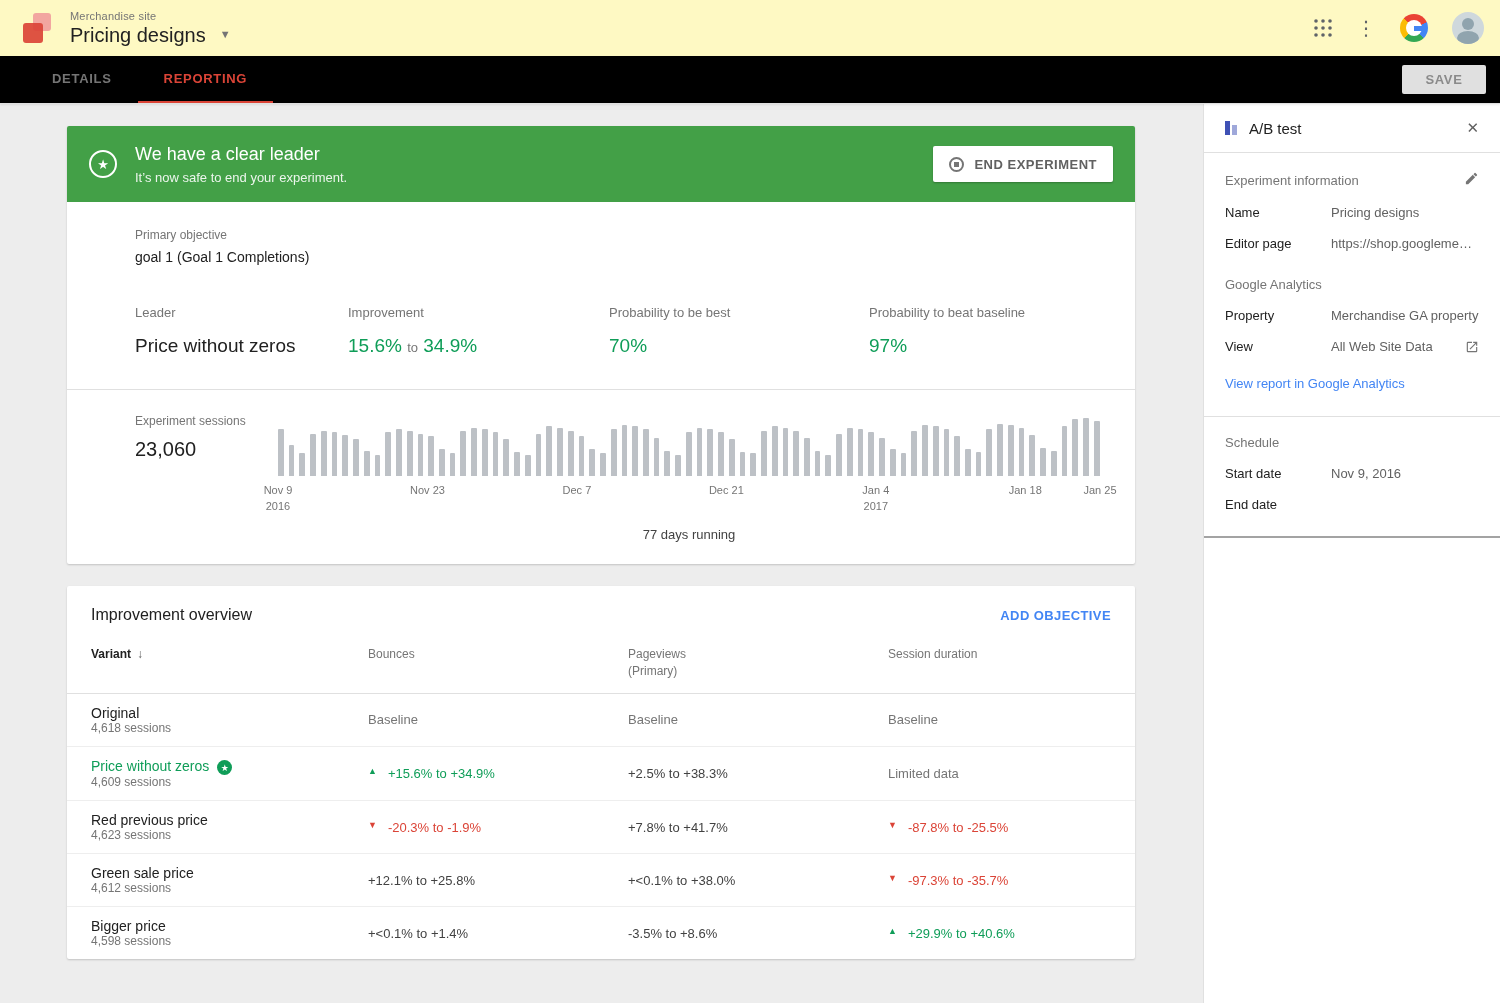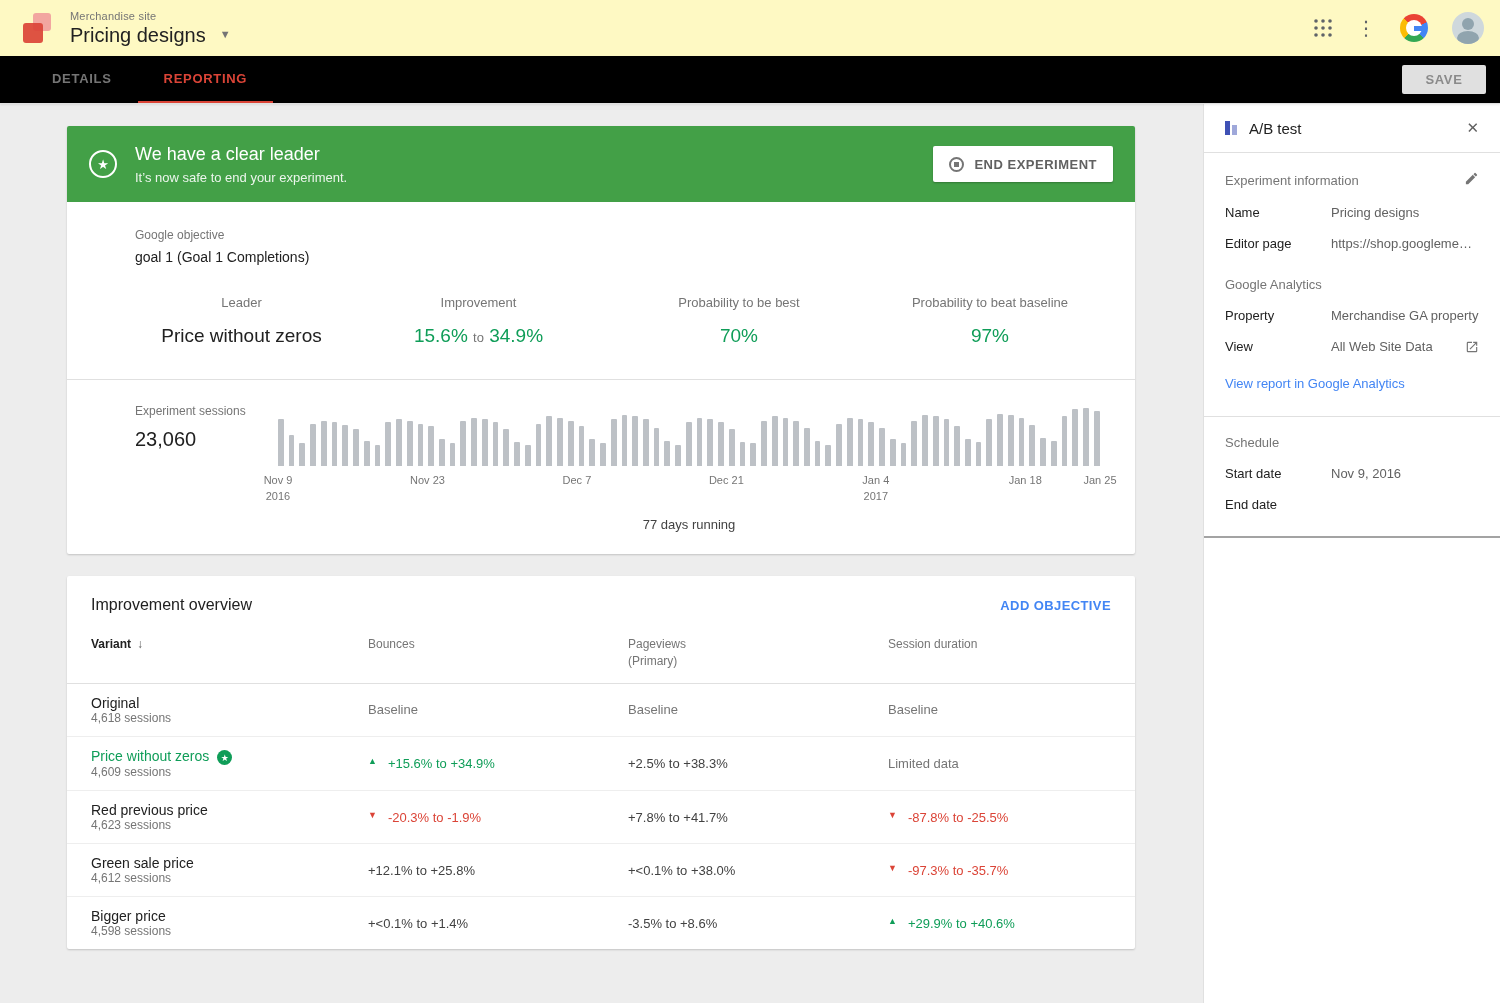--- a/index.html
+++ b/index.html
@@ -43,21 +43,21 @@
   .banner-icon { width:28px; height:28px; border:2px solid #fff; border-radius:50%; display:flex; align-items:center; justify-content:center; color:#fff; font-size:13px; margin-right:18px; flex:none; }
   .banner-title { font-size:18px; font-weight:500; color:#fff; }
   .banner-sub { font-size:13px; color:rgba(255,255,255,.9); margin-top:5px; }
   .end-btn { margin-left:auto; background:#fff; border:none; border-radius:2px; height:36px; padding:0 16px; display:flex; align-items:center; gap:10px; font-size:13px; font-weight:700; letter-spacing:.5px; color:#616161; cursor:pointer; box-shadow:0 1px 2px rgba(0,0,0,.25); font-family:inherit; }
   .stop-icon { width:15px; height:15px; border:2px solid #757575; border-radius:50%; position:relative; }
   .stop-icon::after { content:""; position:absolute; inset:3px; background:#757575; }
   
   .objective { padding:26px 24px 32px 68px; }
   .obj-label { font-size:12px; color:#757575; }
   .obj-goal { font-size:14px; color:#212121; margin-top:7px; }
-  .stats { display:grid; grid-template-columns:213px 261px 260px 1fr; margin-top:30px;text-align:center; }
+  .stats { display:grid; grid-template-columns:213px 261px 260px 1fr; margin-top:40px; }
   .stat-label { font-size:13px; color:#757575; }
   .stat-value { margin-top:15px; font-size:19px; }
   .leader-val { color:#212121; font-weight:500; }
   .green-val { color:#0f9d58; font-weight:500; }
   .joiner { color:#757575; font-size:13px; font-weight:400; }
   
   .sessions { border-top:1px solid #e0e0e0; display:flex; padding:24px 35px 4px 68px; }
   .sessions-left { width:143px; flex:none; }
   .sessions-label { font-size:12px; color:#757575; }
   .sessions-total { font-size:20px; color:#212121; margin-top:10px; }
@@ -161,21 +161,21 @@
           <div class="banner-title">We have a clear leader</div>
           <div class="banner-sub">It’s now safe to end your experiment.</div>
         </div>
         <button class="end-btn">
           <span class="stop-icon"></span>
           <span>END EXPERIMENT</span>
         </button>
       </div>
 
       <div class="objective">
-        <div class="obj-label">Google objective</div>
+        <div class="obj-label">Primary objective</div>
         <div class="obj-goal">goal 1 (Goal 1 Completions)</div>
         <div class="stats">
           <div>
             <div class="stat-label">Leader</div>
             <div class="stat-value leader-val">Price without zeros</div>
           </div>
           <div>
             <div class="stat-label">Improvement</div>
             <div class="stat-value green-val">
               <span>15.6%</span>

